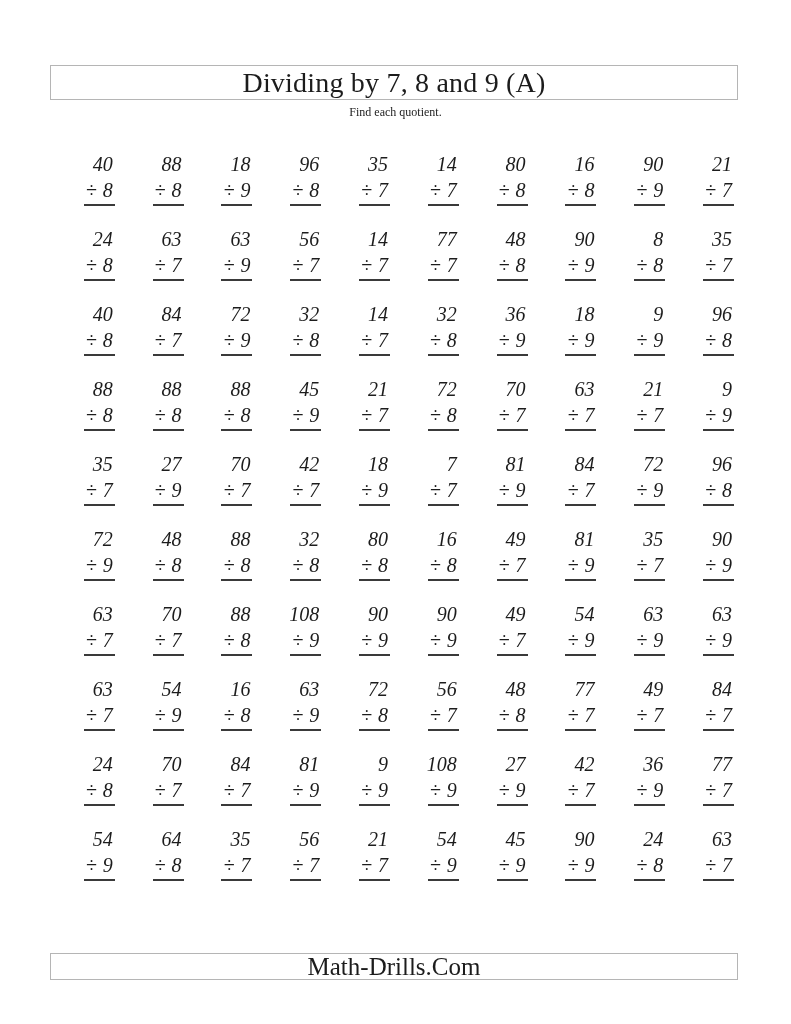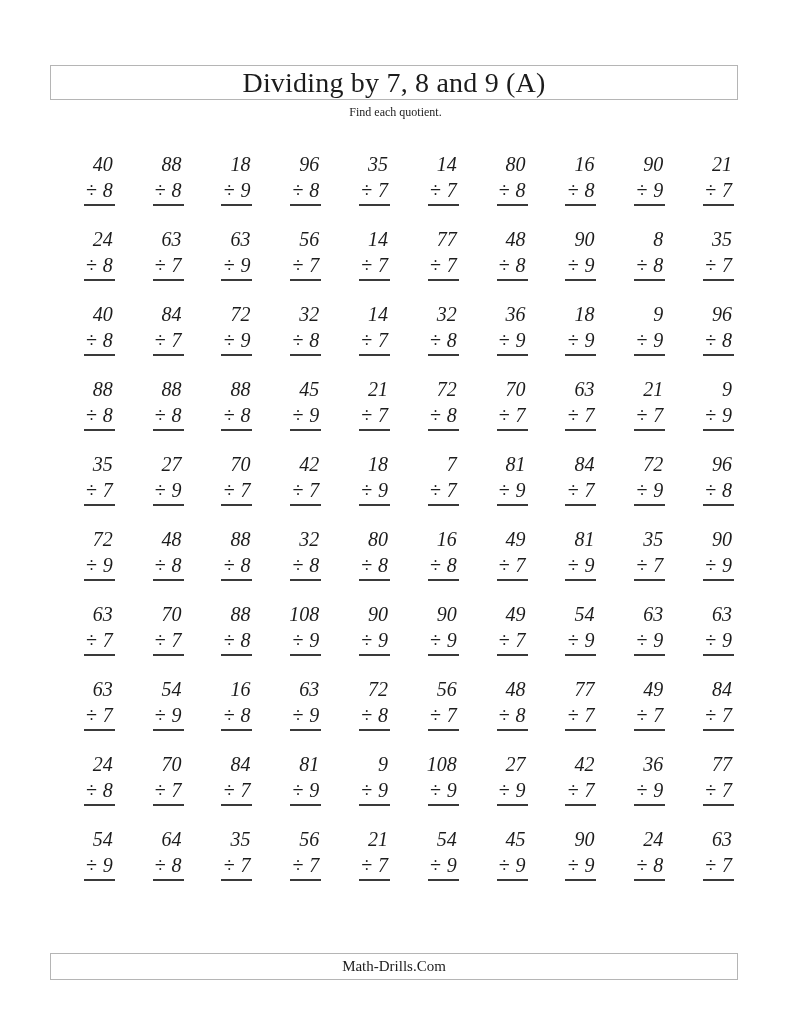--- a/index.html
+++ b/index.html
@@ -76,21 +76,21 @@
     top: 941px;
     width: 686px;
     height: 25px;
     border: 1px solid #b5b5b5;
     display: flex;
     align-items: center;
     justify-content: center;
     background: #ffffff;
   }
   .footer-text {
-    font-size: 15px;
+    font-size: 25px;
   }
 </style>
 </head>
 <body>
 
 <div class="page">
 
   <div class="title-box">
     <span class="title">Dividing by 7, 8 and 9 (A)</span>
   </div>

